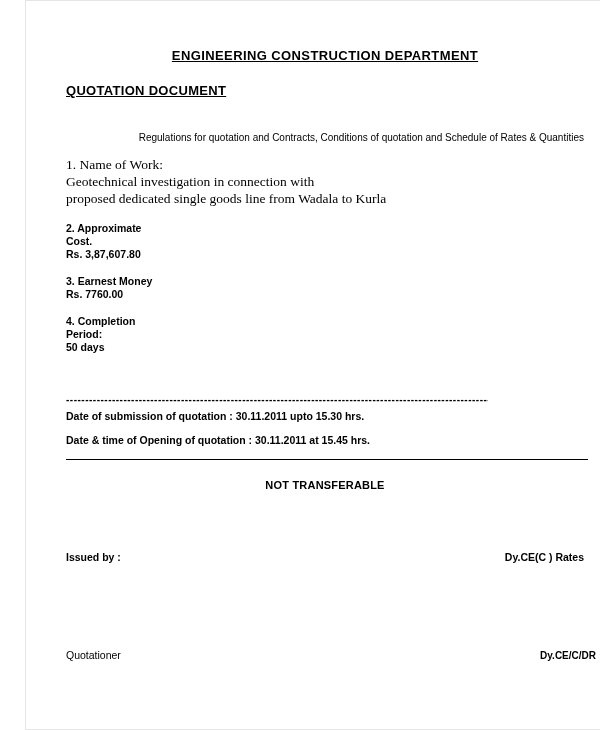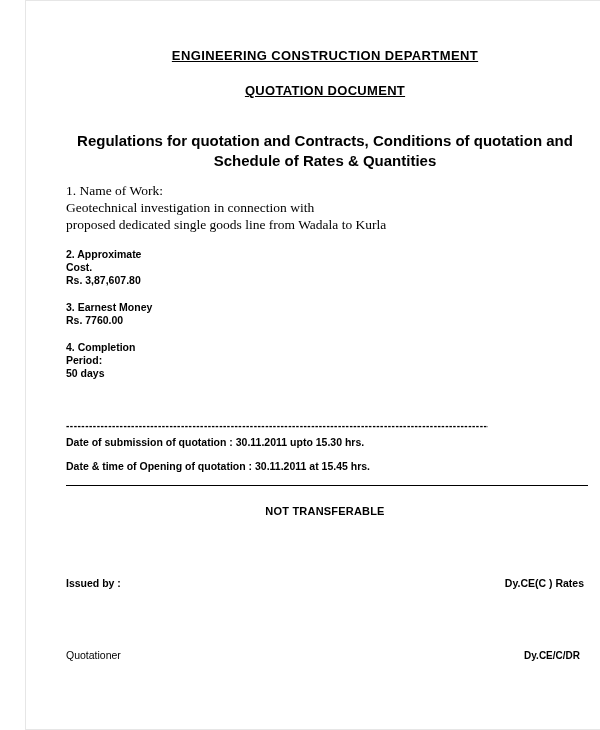--- a/index.html
+++ b/index.html
@@ -20,30 +20,30 @@
     font-size: 13px;
     font-weight: bold;
     text-align: center;
     text-decoration: underline;
     letter-spacing: 0.4px;
   }
   .subtitle {
     margin-top: 20px;
     font-size: 13px;
     font-weight: bold;
-    text-align: center;
+    text-align: left;
     text-decoration: underline;
     letter-spacing: 0.3px;
   }
   .regulations {
     margin: 33px auto 0 auto;
     max-width: 525px;
-    font-size: 15px;
-    font-weight: bold;
-    text-align: center;
+    font-size: 10px;
+    font-weight: normal;
+    text-align: right;
     line-height: 1.3;
   }
   .work-row {
     display: flex;
     margin-top: 13px;
     font-family: "Liberation Serif", serif;
     font-size: 13.5px;
     line-height: 1.25;
     flex-direction: column;
   }
@@ -93,21 +93,21 @@
     margin-top: 60px;
     display: flex;
     justify-content: space-between;
     font-size: 10.5px;
     font-weight: bold;
     line-height: 13px;
   }
   .footer-row {
     position: absolute;
     left: 40px;
-    right: 44px;
+    right: 28px;
     top: 648px;
     display: flex;
     justify-content: space-between;
     line-height: 13px;
   }
   .footer-left { font-size: 10.5px; font-weight: normal; }
   .footer-right { font-size: 10px; font-weight: bold; }
 </style>
 </head>
 <body>

